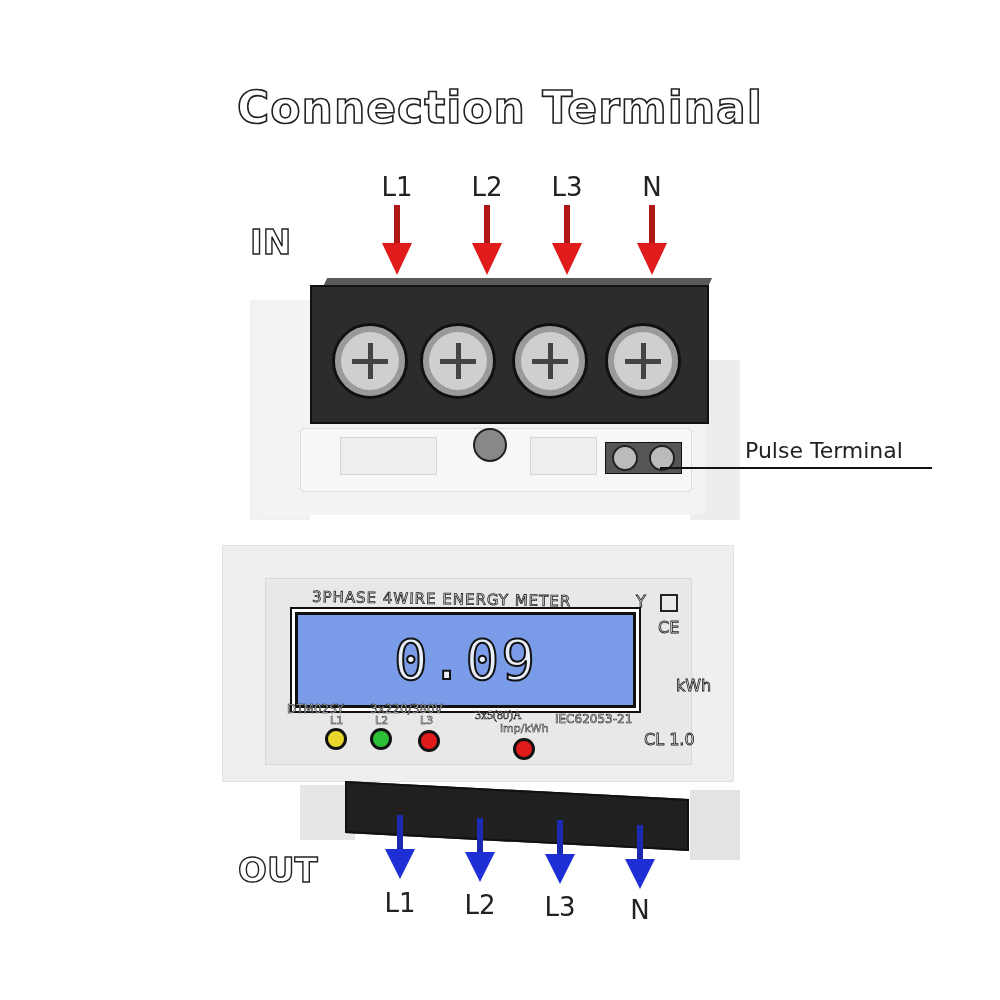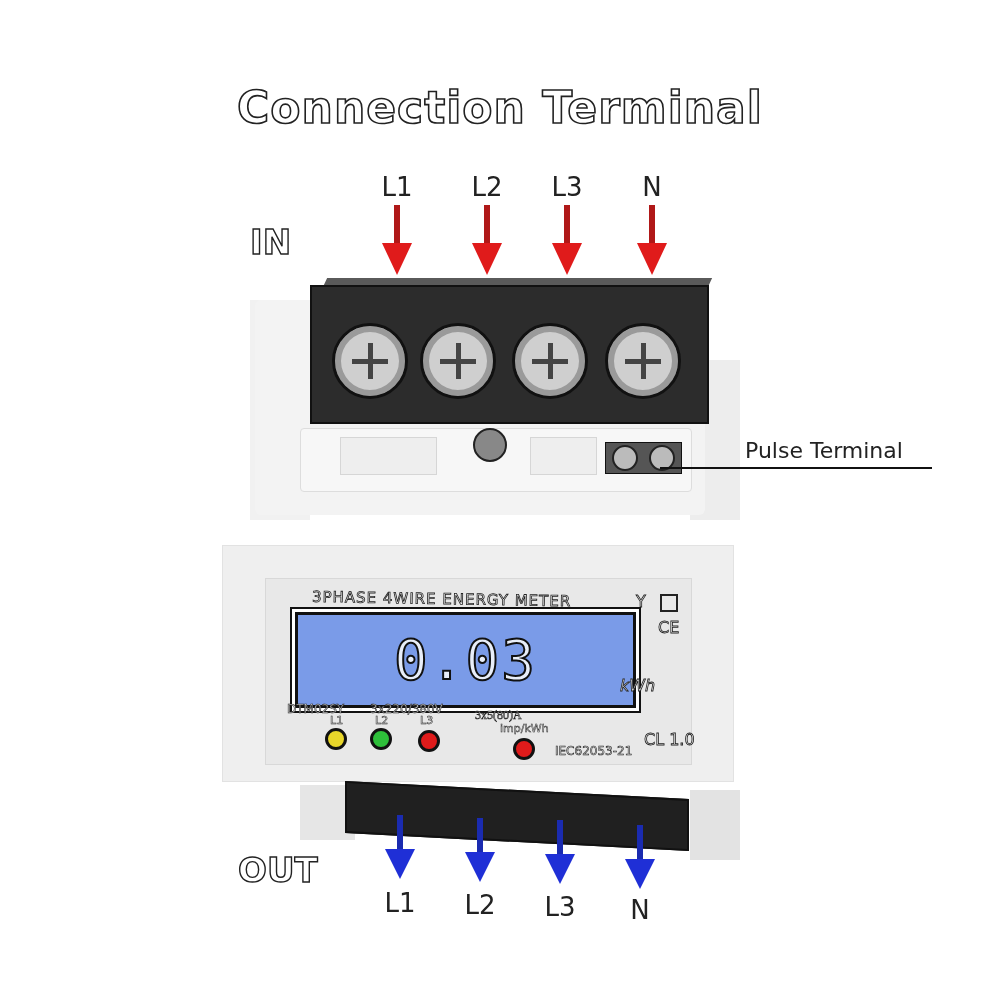--- a/index.html
+++ b/index.html
@@ -117,29 +117,29 @@
 <div class="abs pulse-label">Pulse Terminal</div>
 
 <div class="abs bot-body"></div>
 <div class="abs bot-frame"></div>
 <div class="abs meter-name">3PHASE 4WIRE ENERGY METER</div>
 <div class="abs mark" style="left:636px; top:592px;">Y</div>
 <div class="abs" style="left:660px; top:594px; width:14px; height:14px; border:2px solid #222;"></div>
 <div class="abs mark" style="left:658px; top:618px;">CE</div>
 
 <div class="abs lcd">
-  <div class="abs lcd-digits">0.03</div>
+  <div class="abs lcd-digits">0.09</div>
 </div>
-<div class="abs mark" style="left:620px; top:676px;font-style:italic;">kWh</div>
+<div class="abs mark" style="left:676px; top:676px;">kWh</div>
 <div class="abs mark" style="left:644px; top:698px;margin-top:32px;">CL 1.0</div>
 
 <div class="abs spec" style="left:287px; top:702px;">DTM02SY</div>
 <div class="abs spec" style="left:370px; top:702px;">3x220/380V</div>
 <div class="abs spec" style="left:475px; top:708px;font-family:Liberation Serif, serif;">3x5(80)A</div>
-<div class="abs spec" style="left:555px; top:712px;margin-top:32px;">IEC62053-21</div>
+<div class="abs spec" style="left:555px; top:712px;">IEC62053-21</div>
 
 <div class="abs led-label" style="left:330px; top:714px;">L1</div>
 <div class="abs led-label" style="left:375px; top:714px;">L2</div>
 <div class="abs led-label" style="left:420px; top:714px;">L3</div>
 <div class="abs led-label" style="left:500px; top:722px;">imp/kWh</div>
 
 <div class="abs led" style="left:325px; top:728px; background:#e8d62a;"></div>
 <div class="abs led" style="left:370px; top:728px; background:#2ebf3a;"></div>
 <div class="abs led" style="left:418px; top:730px; background:#e01b1b;"></div>
 <div class="abs led" style="left:513px; top:738px; background:#e01b1b;"></div>

